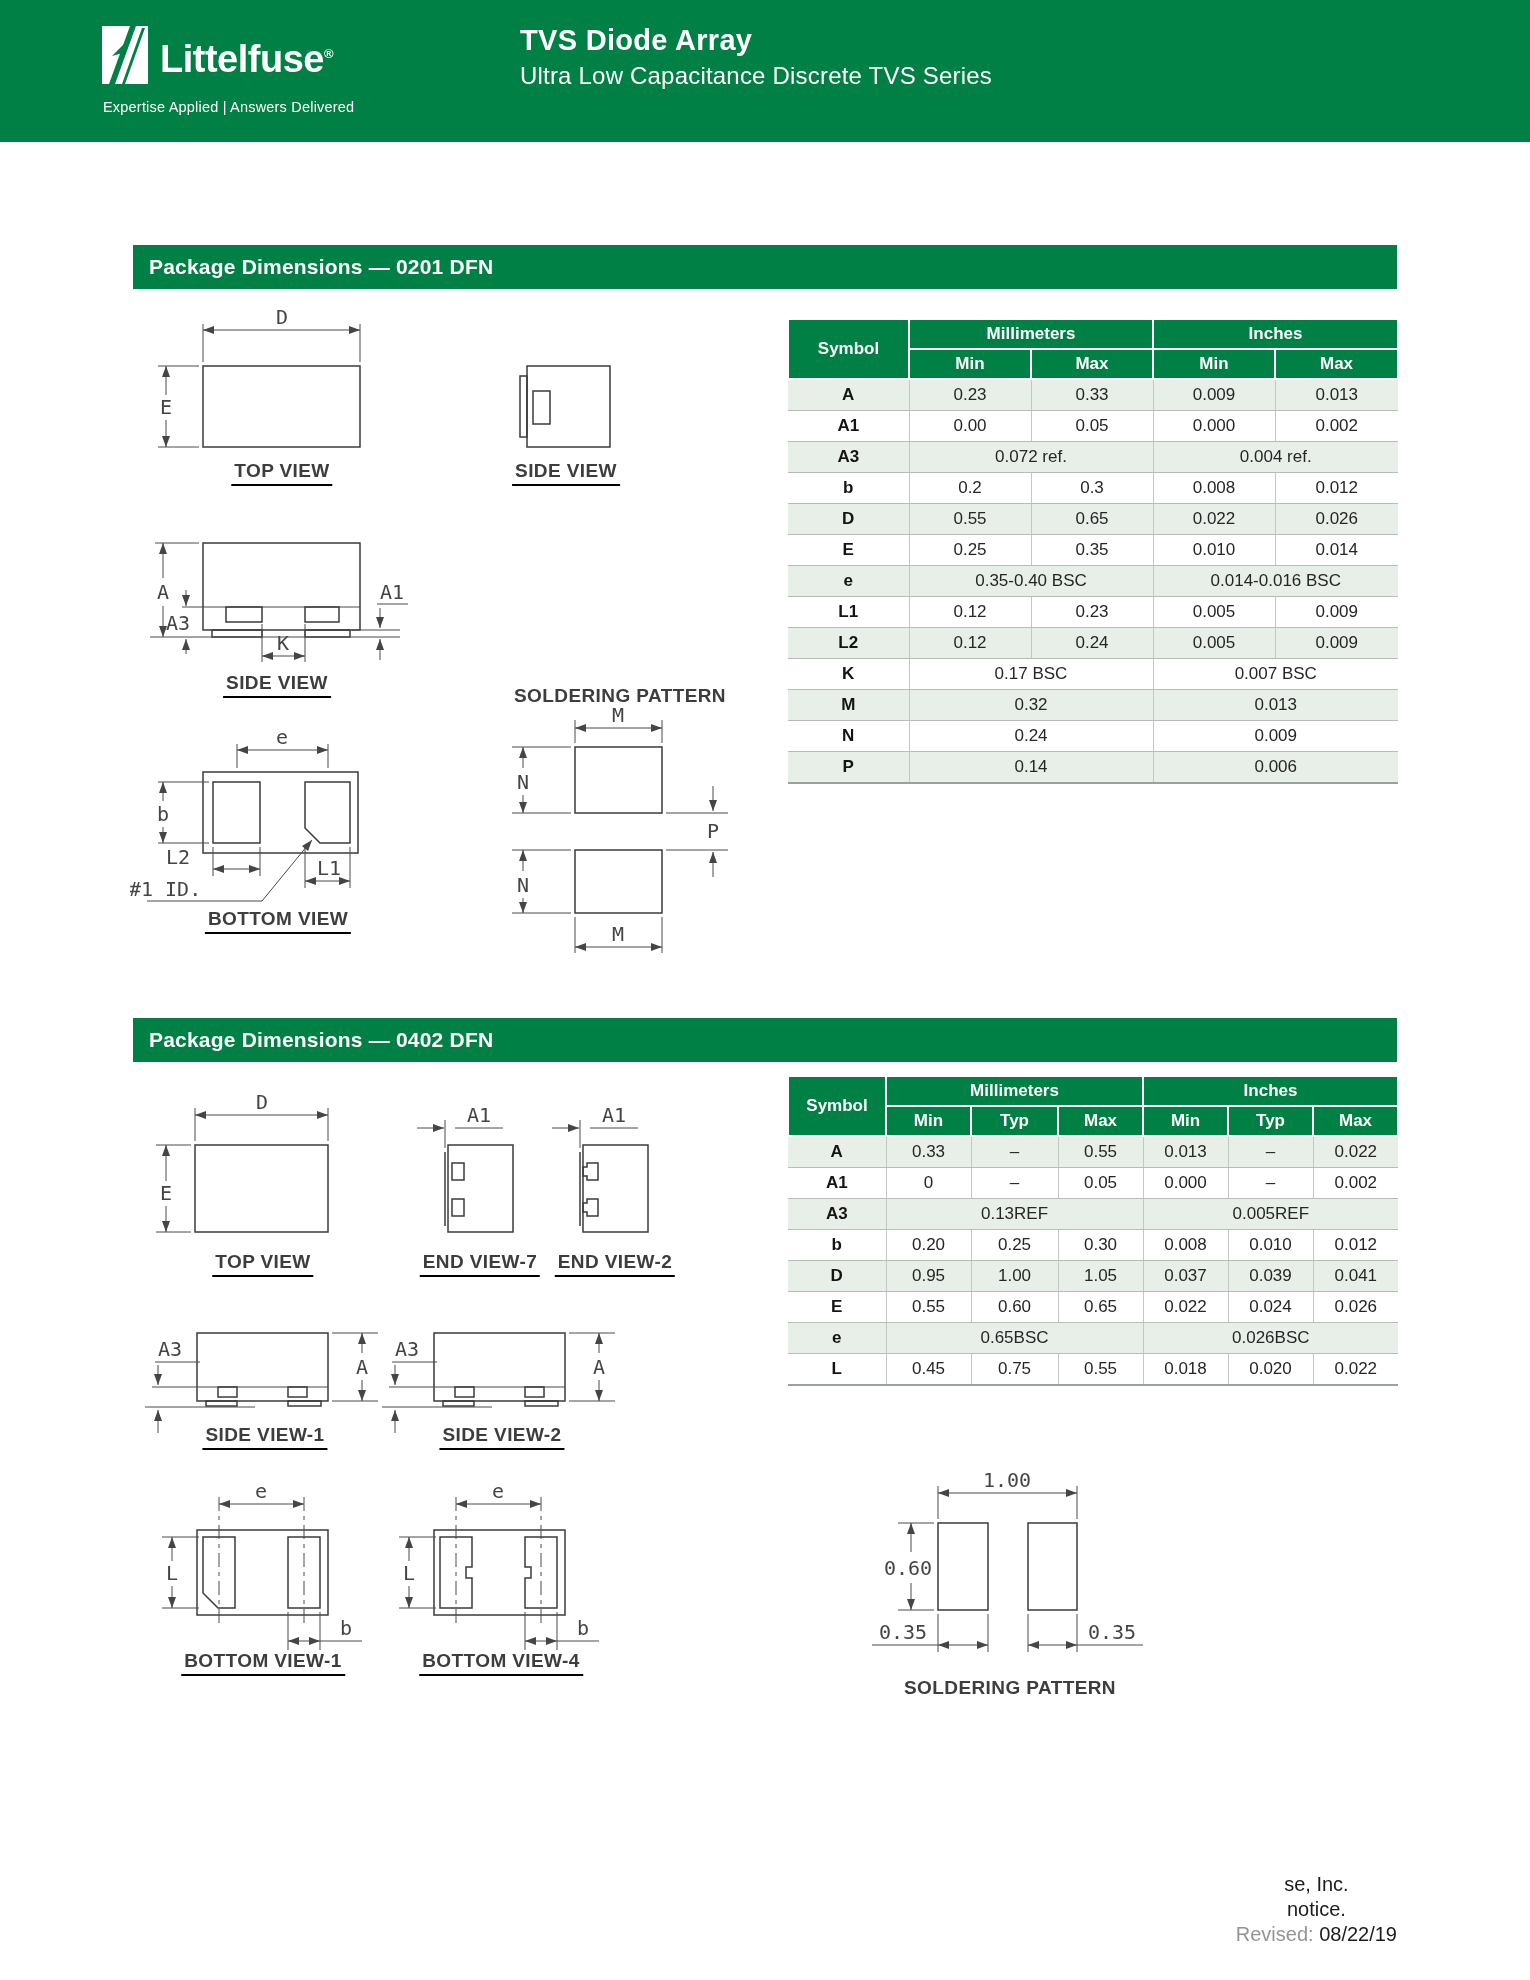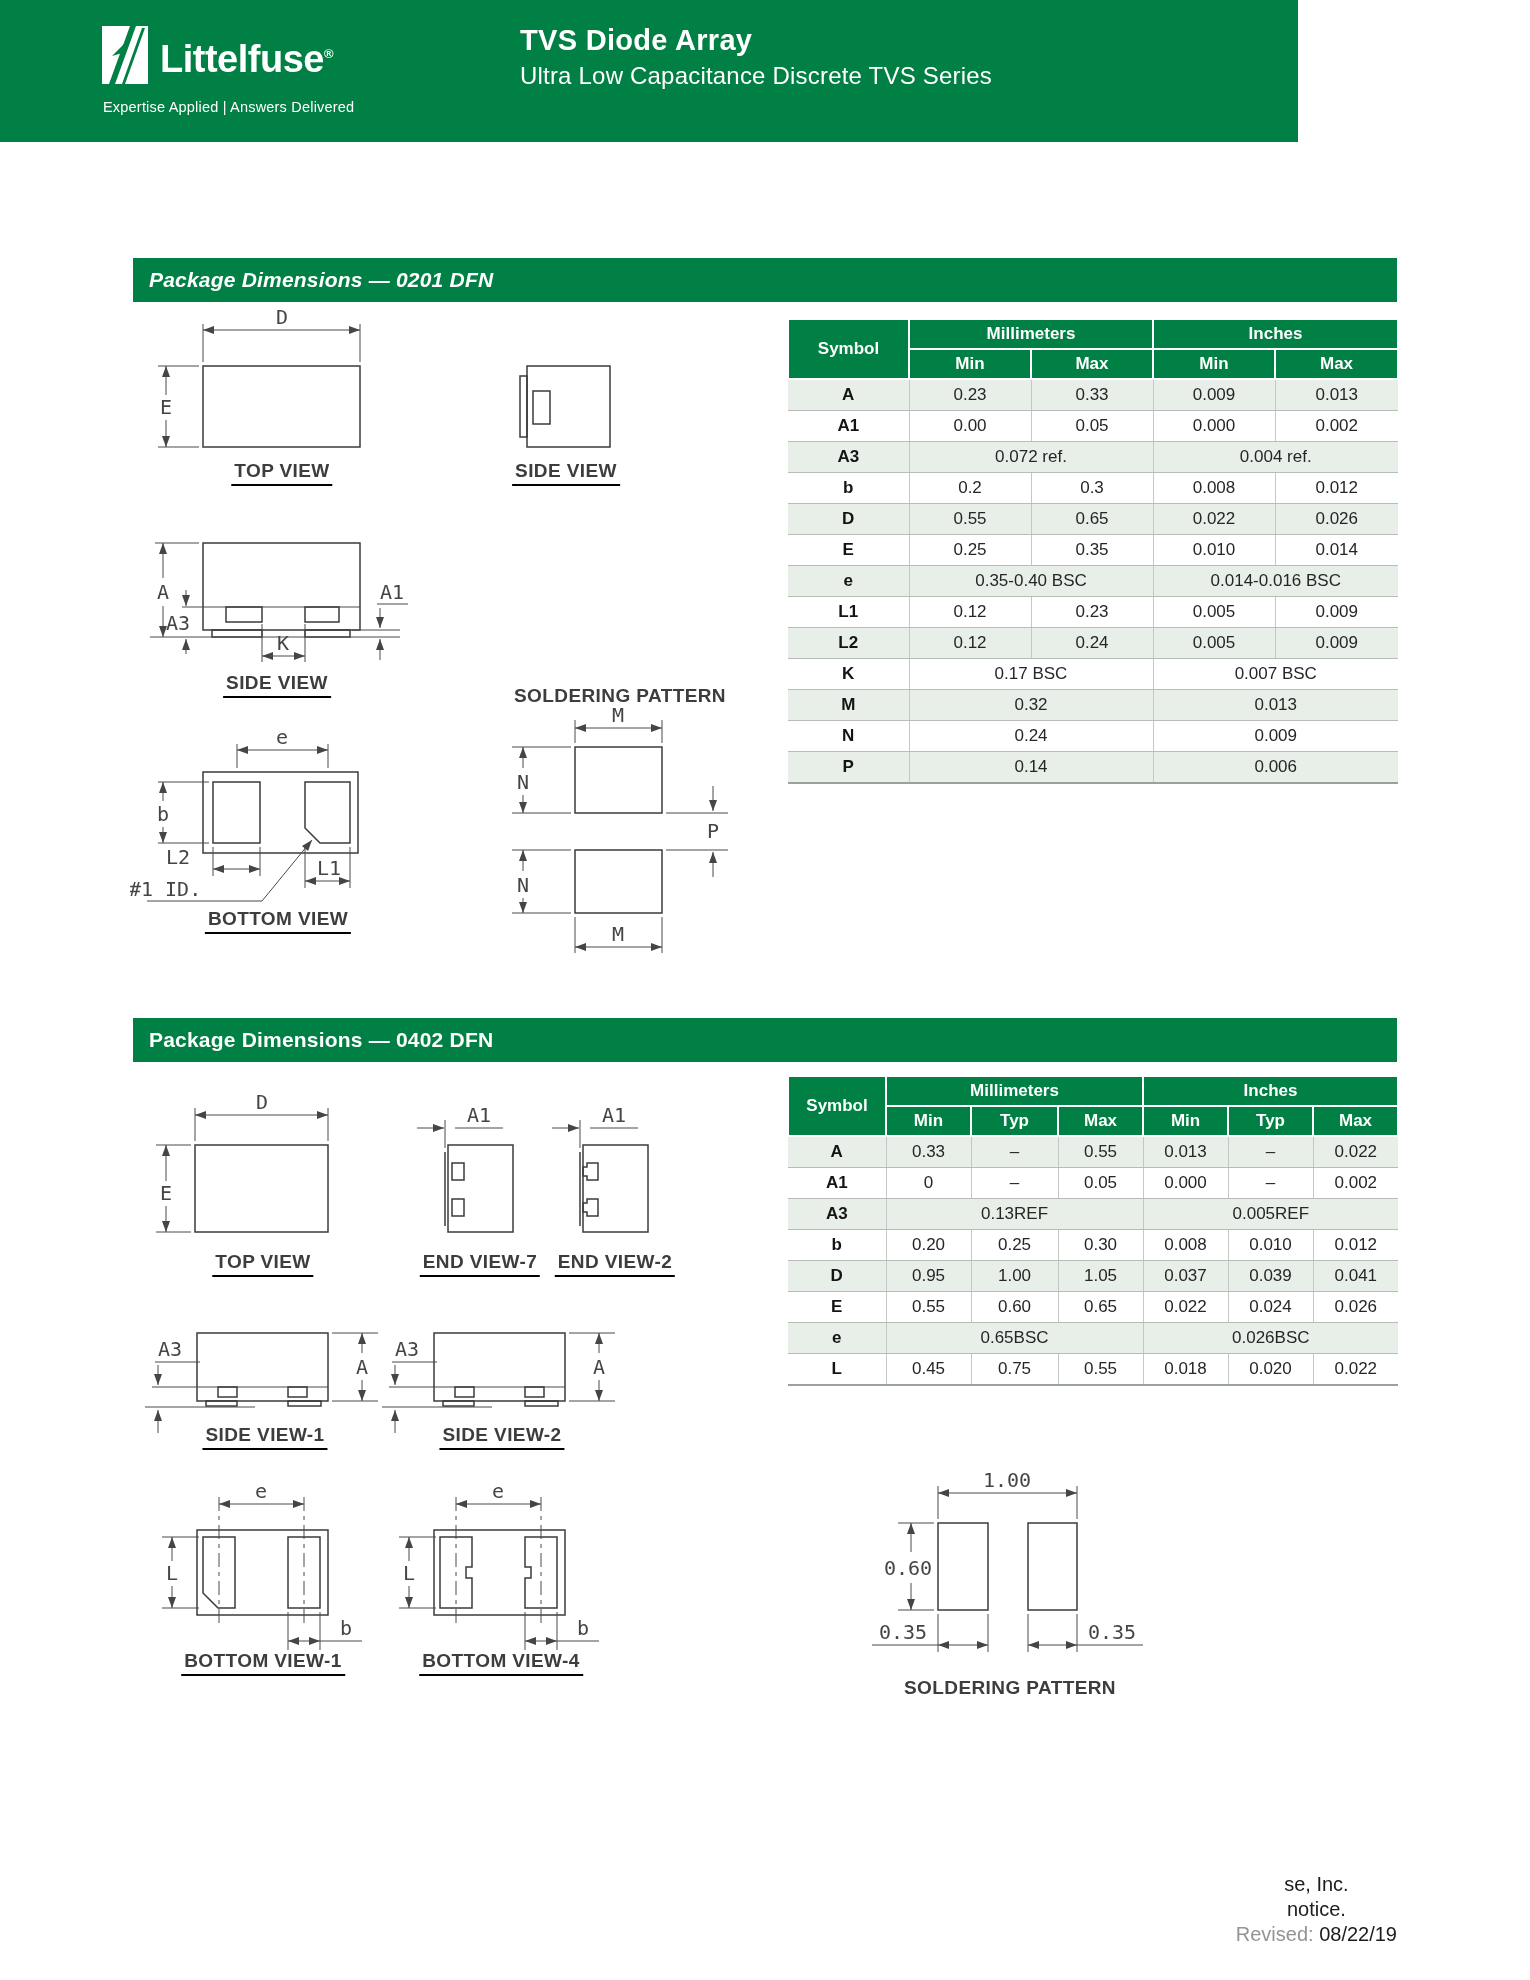--- a/index.html
+++ b/index.html
@@ -1,40 +1,40 @@
 <!DOCTYPE html>
 <html><head>
 <meta charset="utf-8">
 <style>
   html,body { margin:0; padding:0; background:#fff; }
   .page { position:relative; width:1530px; height:1980px; background:#fff;
           font-family:"Liberation Sans", sans-serif; overflow:hidden; }
 
   
-  .banner { position:absolute; left:0; top:0; width:1298px; height:142px; background:#008044; }
+  .banner { position:absolute; left:0; top:0; width:1530px; height:142px; background:#008044; }
   .logo-mark { position:absolute; left:102px; top:26px; }
   .brand { position:absolute; left:160px; top:38px; color:#fff; font-size:38px; font-weight:bold; letter-spacing:-0.5px; }
   .brand sup { font-size:13px; }
   .tagline { position:absolute; left:103px; top:99px; color:#fff; font-size:14.5px; letter-spacing:0.2px; }
   .banner-title { position:absolute; left:520px; top:24px; color:#fff; font-size:29px; font-weight:bold; letter-spacing:0.3px; }
   .banner-subtitle { position:absolute; left:520px; top:62px; color:#fff; font-size:24px; font-weight:normal; letter-spacing:0.2px; }
 
   
   .texture-strip { position:absolute; left:0; top:152px; width:1530px; height:70px;
       background-color:#ffffff;
       background-image:
         repeating-linear-gradient(90deg,#e3e3e3 0 5px,#ffffff 5px 7px),
         repeating-linear-gradient(0deg,#e3e3e3 0 8px,#ffffff 8px 10px);
       background-blend-mode:lighten; }
 
   
   .sec-bar { position:absolute; left:133px; width:1264px; height:44px; background:#008044;
              color:#fff; font-size:21px; font-weight:bold; line-height:44px;
              padding-left:16px; box-sizing:border-box; letter-spacing:0.2px; }
-  #sec1-bar { top:258px;font-style:italic; }
+  #sec1-bar { top:245px; }
   #sec2-bar { top:1018px; }
 
   
   table.dim-table { position:absolute; left:787px; border-collapse:collapse; table-layout:fixed;
                     font-size:17px; }
   #table-0201 { top:318px; width:610px; }
   #table-0402 { top:1075px; width:610px; }
   .dim-table th { background:#008044; color:#fff; font-weight:bold; border:2px solid #fff;
                   height:28px; padding:0; text-align:center; }
   .dim-table td { text-align:center; height:30px; padding:0;

